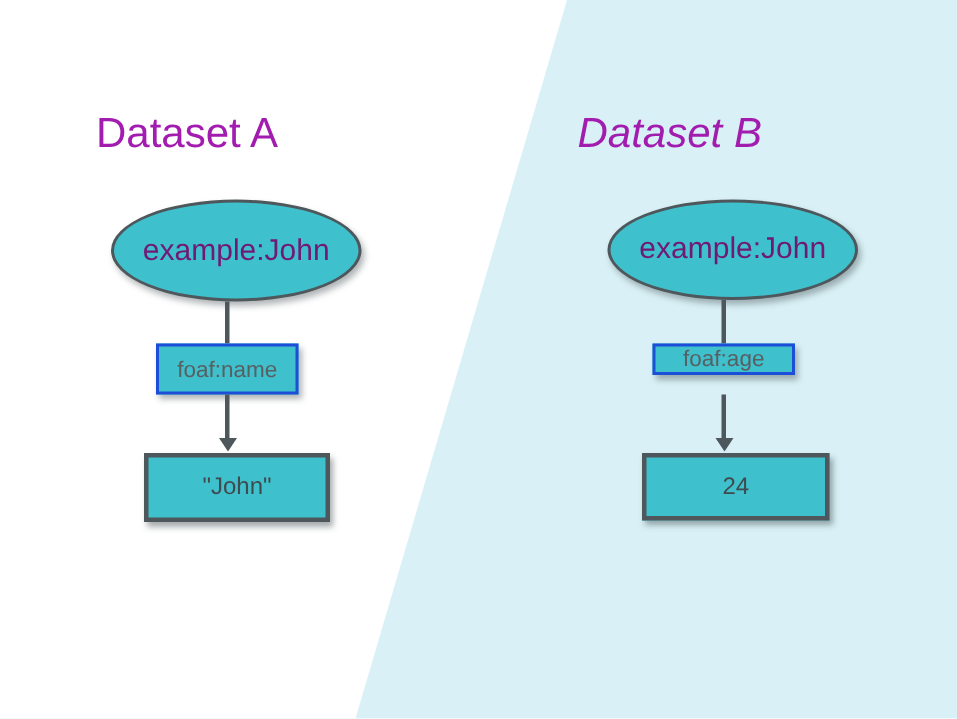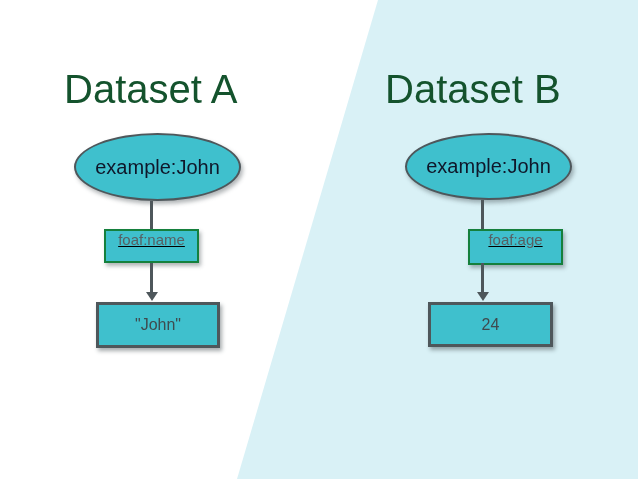--- a/index.html
+++ b/index.html
@@ -12,42 +12,42 @@
   }
   
   .bg-diagonal{
     position:absolute;left:0;top:0;width:638px;height:479px;
     background:#d9f1f6;
     clip-path:polygon(378px 0, 638px 0, 638px 479px, 237px 479px);
   }
   .ds-title{
     position:absolute;
     margin:0;
-    font-size:40px;
+    font-size:28px;
     font-weight:400;
-    color:#14532d;
+    color:#a21caf;
     letter-spacing:0px;
     line-height:44px;
     white-space:nowrap;
   }
   .title-a{left:64px;top:67px;}
-  .title-b{left:385px;top:67px;}
+  .title-b{left:385px;top:67px;font-style:italic;}
 
   .ellipse{
     position:absolute;
     background:#3fc0cd;
     border:2px solid #4e575b;
     border-radius:50%;
     display:flex;align-items:center;justify-content:center;
     box-shadow:2px 3px 4px rgba(60,70,75,0.40);
     box-sizing:border-box;
   }
   .el-a{left:74px;top:133px;width:167px;height:68px;}
   .el-b{left:405px;top:133px;width:167px;height:67px;}
-  .ellipse span{font-size:20px;color:#0f172a;}
+  .ellipse span{font-size:20px;color:#701a75;}
 
   .vline{
     position:absolute;width:3px;background:#4e575b;
   }
   .line-a1{left:150px;top:201px;height:28px;}
   .line-a2{left:150px;top:263px;height:29px;}
   .line-b1{left:481px;top:200px;height:29px;}
   .line-b2{left:481px;top:263px;height:29px;}
 
   .arrowhead{
@@ -55,28 +55,27 @@
     border-left:6px solid transparent;
     border-right:6px solid transparent;
     border-top:9px solid #4e575b;
   }
   .ah-a{left:146px;top:292px;}
   .ah-b{left:477px;top:292px;}
 
   .pbox{
     position:absolute;
     background:#3fc0cd;
-    border:2px solid #15803d;
-    display:flex;align-items:flex-start;justify-content:center;
+    border:2px solid #1d4ed8;
+    display:flex;align-items:center;justify-content:center;
     box-shadow:2px 3px 4px rgba(60,70,75,0.40);
     box-sizing:border-box;
-    text-decoration:underline;
   }
   .pb-a{left:104px;top:229px;width:95px;height:34px;}
-  .pb-b{left:435px;top:229px;width:95px;height:36px;margin-left:33px;}
+  .pb-b{left:435px;top:229px;width:95px;height:21px;}
   .pbox span{font-size:15px;color:#576063;}
 
   .vbox{
     position:absolute;
     background:#3fc0cd;
     border:3px solid #4e575b;
     display:flex;align-items:center;justify-content:center;
     box-shadow:2px 3px 4px rgba(60,70,75,0.45);
     box-sizing:border-box;
   }

